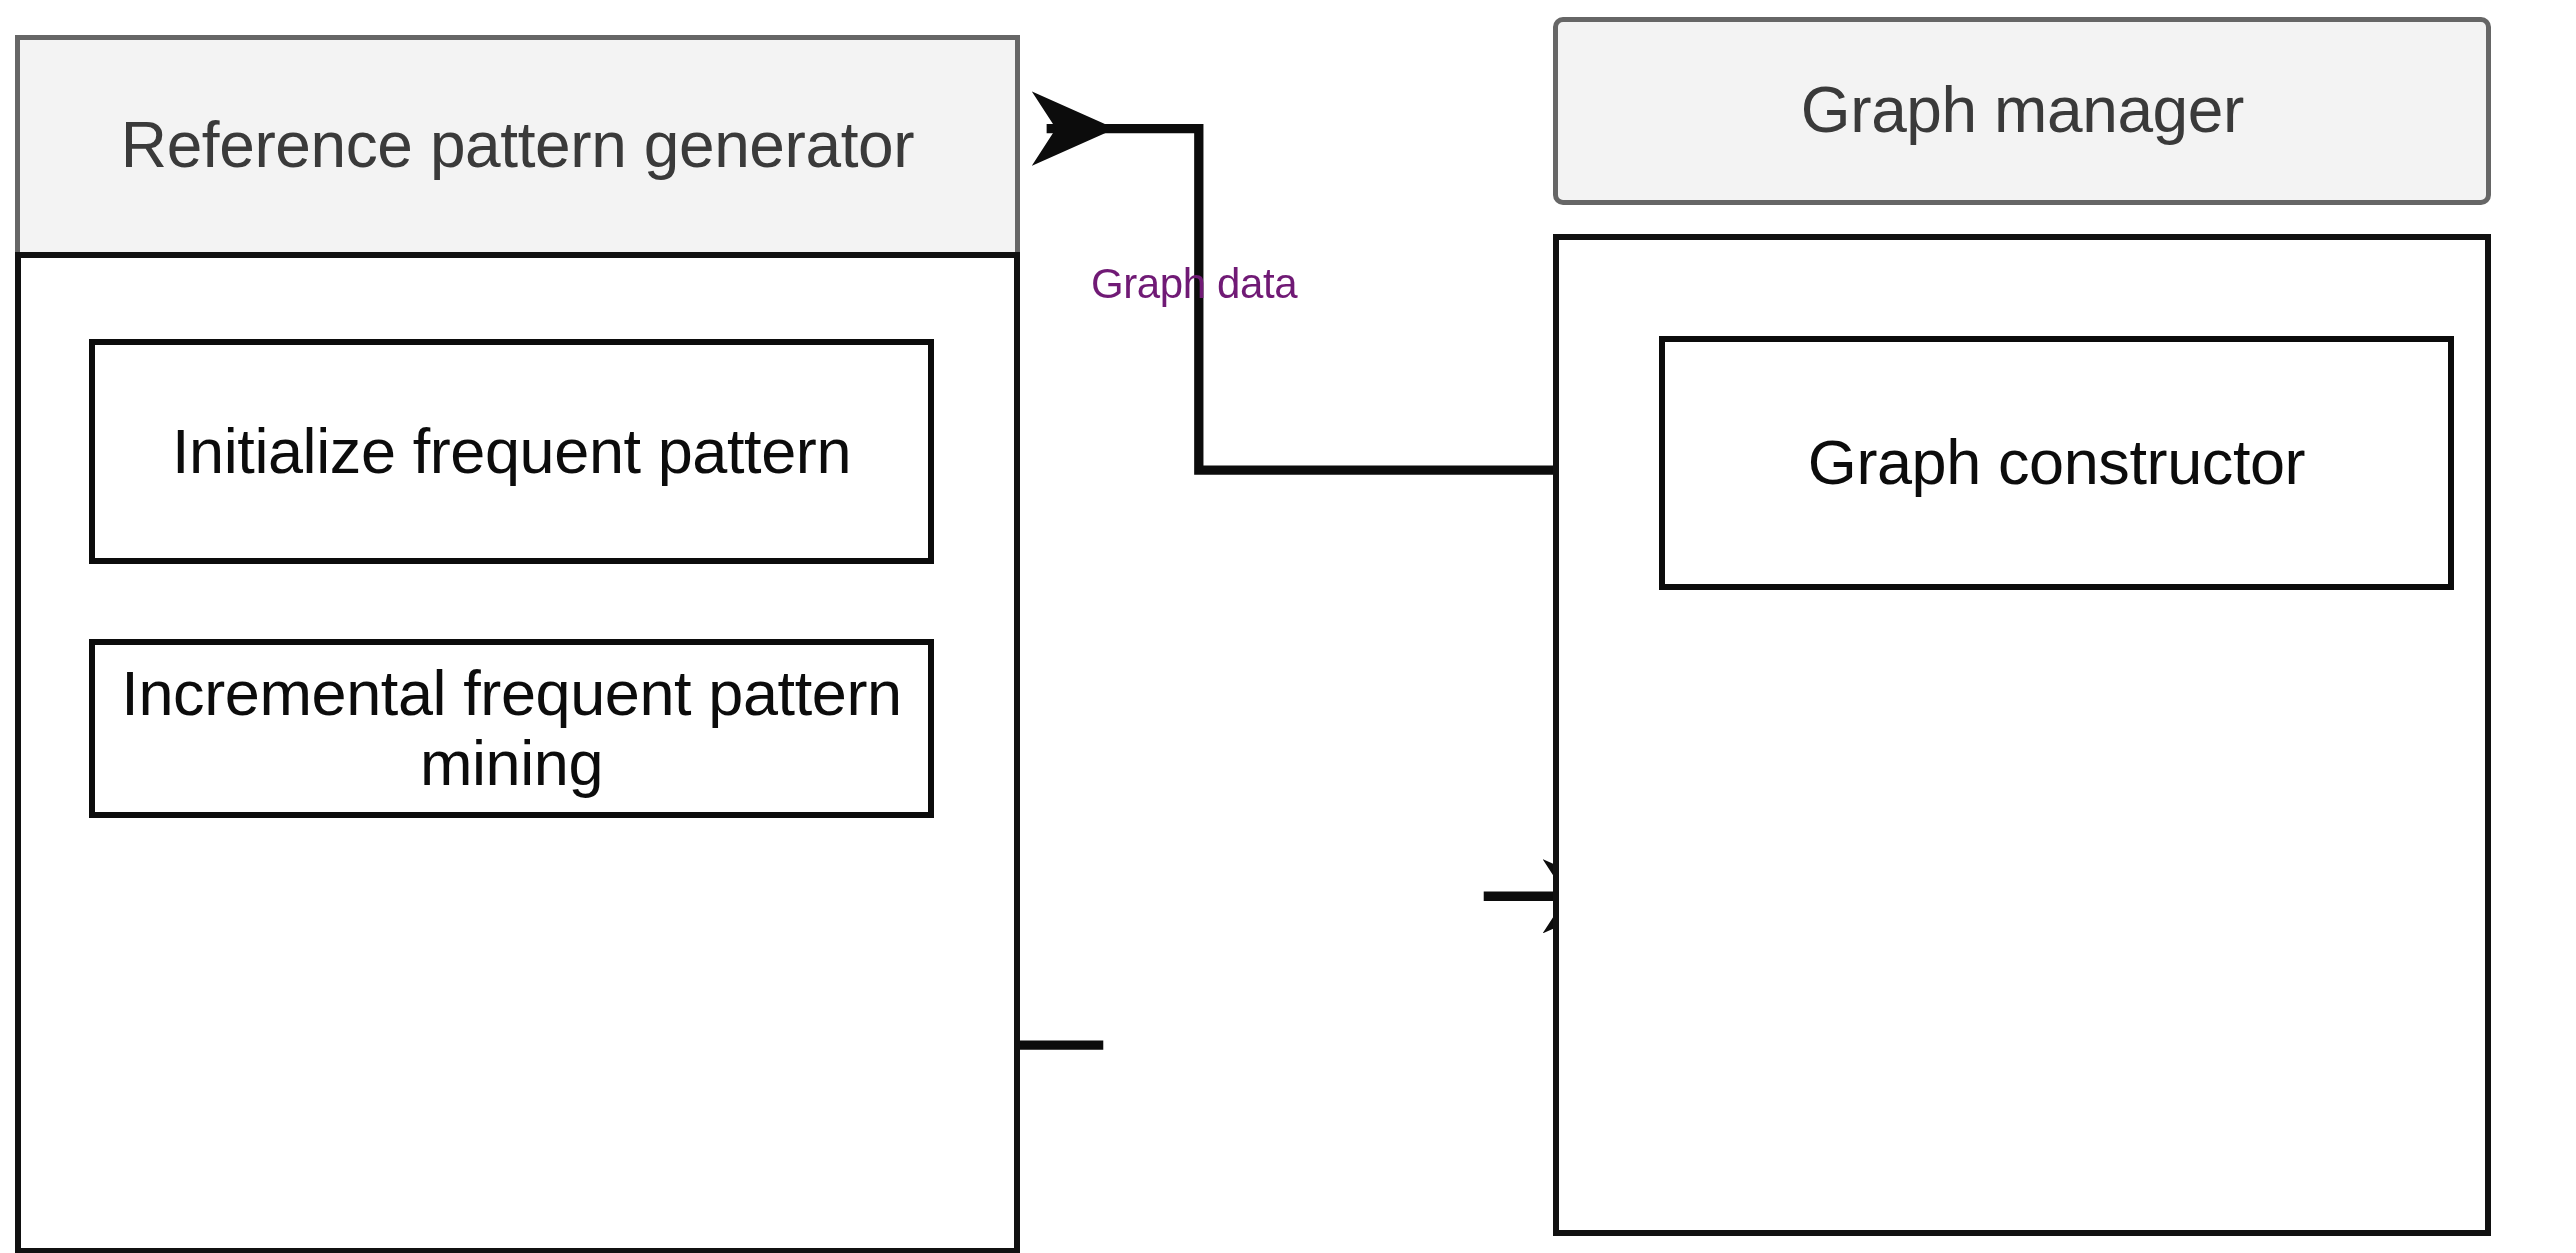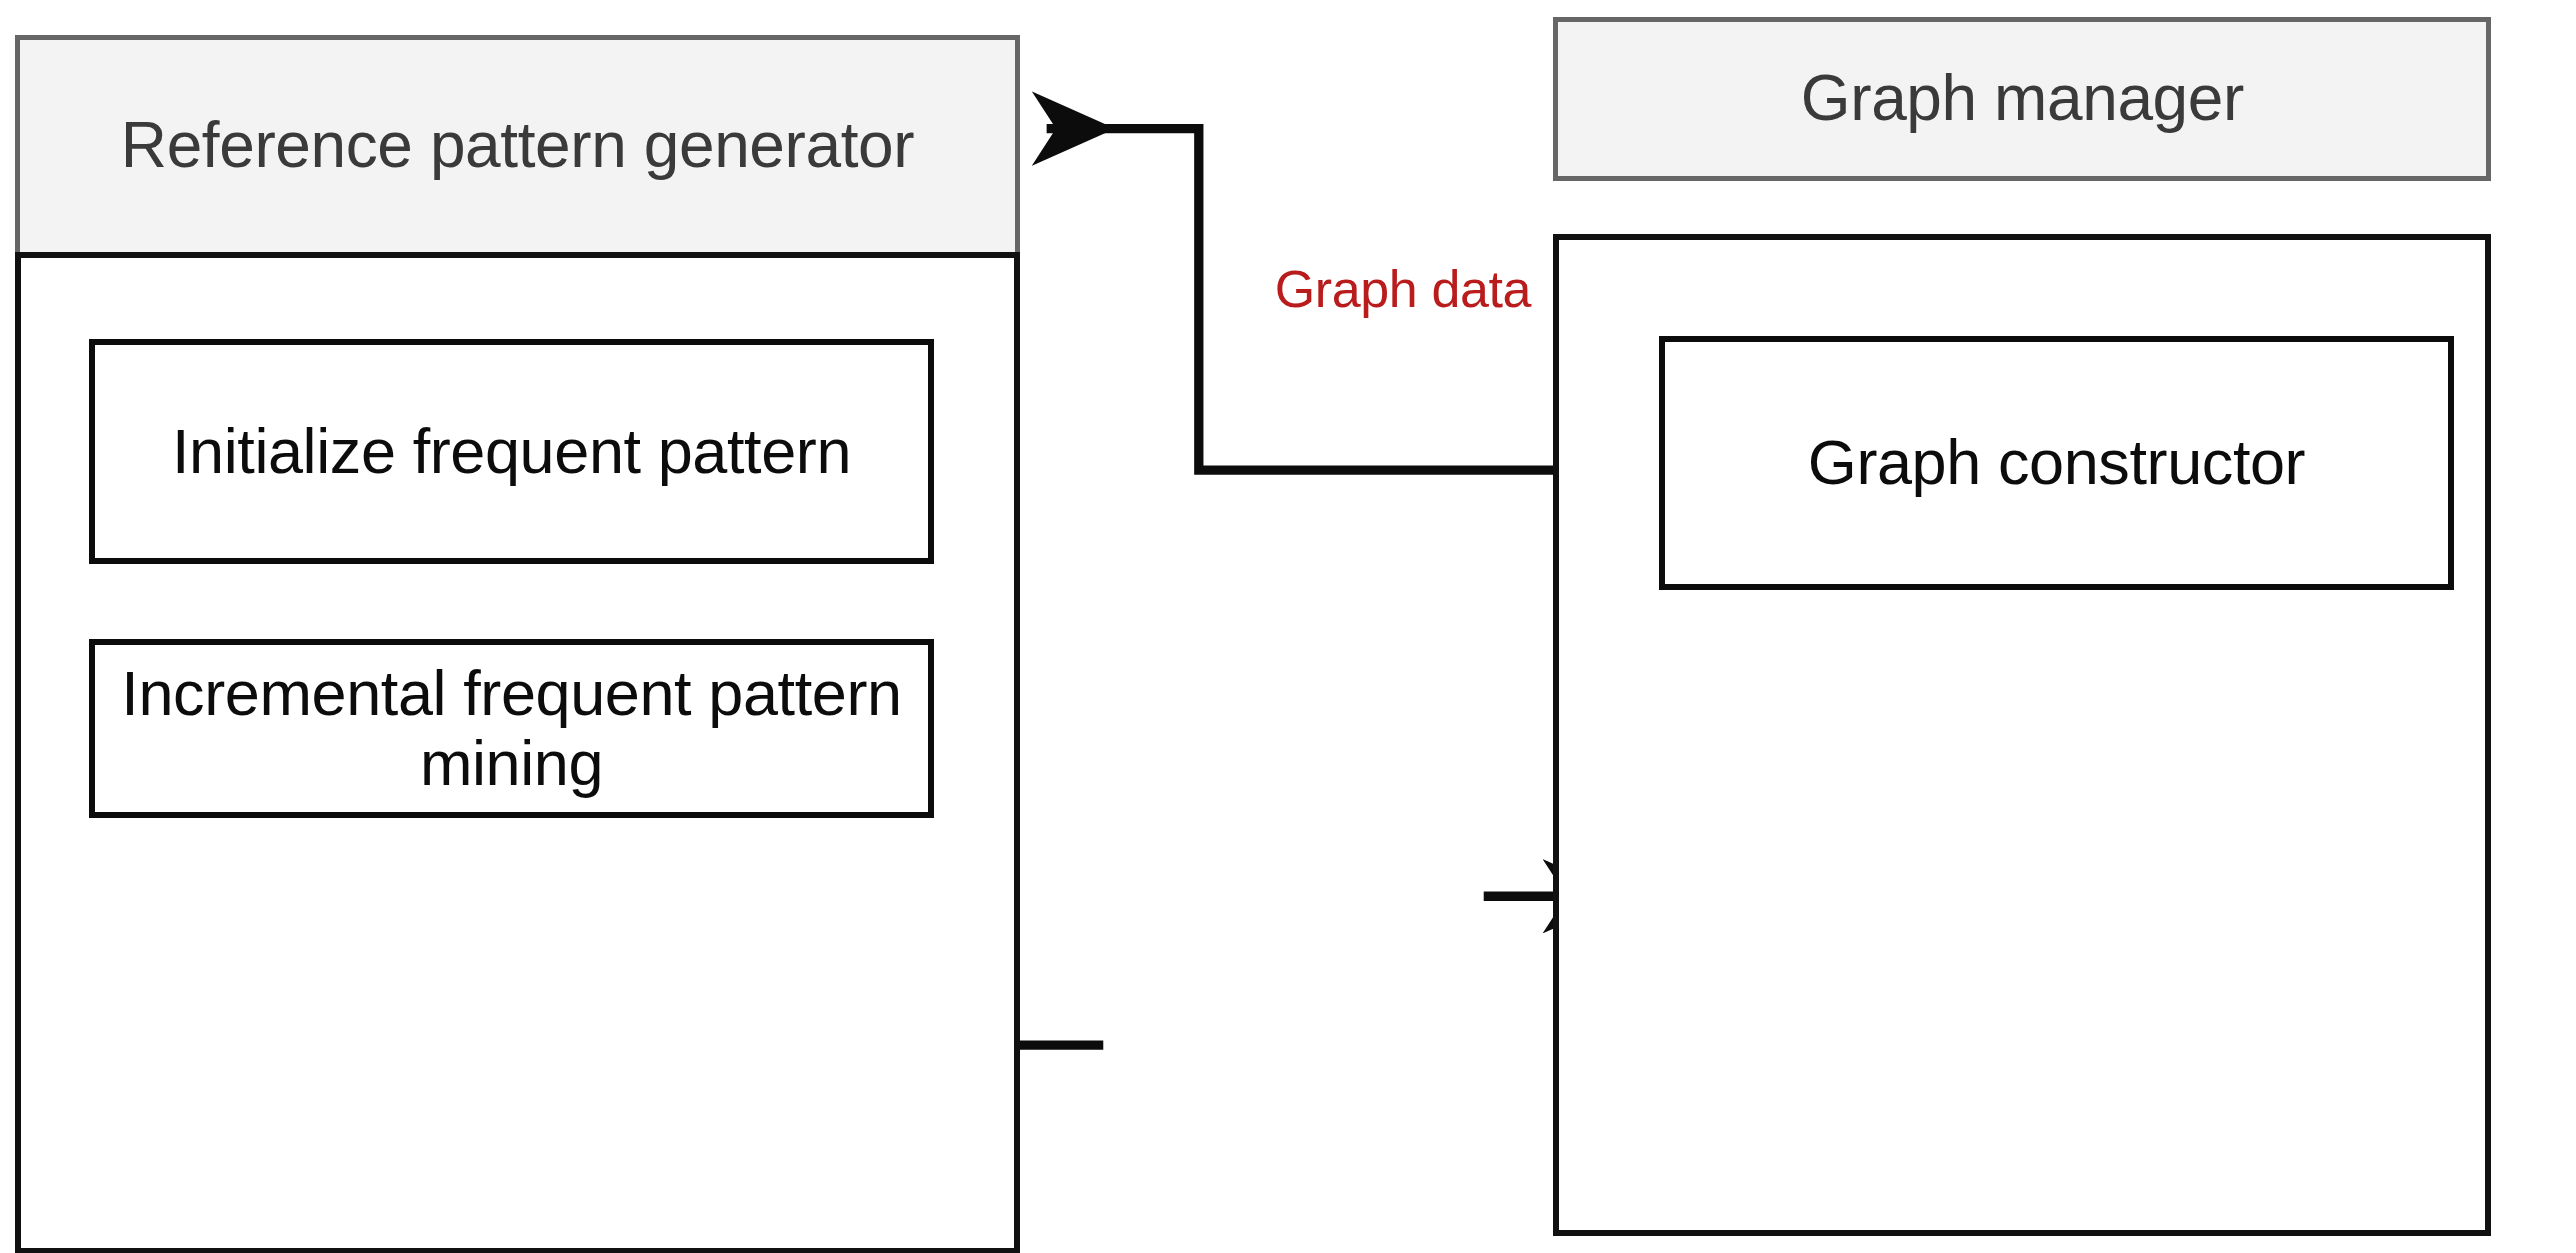--- a/index.html
+++ b/index.html
@@ -58,24 +58,24 @@
     text-align: center;
     color: #0c0c0c;
     line-height: 1.1;
     font-size: 63px;
     letter-spacing: -0.4px;
     padding: 17px 12px;
   }
   
   .edge-label {
     position: absolute;
-    color: #b91c1c;
-    font-size: 52px;
+    color: #701a75;
+    font-size: 42px;
     line-height: 1.12;
-    text-align: right;
+    text-align: left;
     letter-spacing: -0.4px;
     white-space: pre-line;
   }
   
   #connectors {
     position: absolute;
     left: 0;
     top: 0;
     width: 2576px;
     height: 1254px;
@@ -120,21 +120,21 @@
     <div class="panel-body" style="left:15px; top:234px; width:1005px; height:1002px;"></div>
 
     <div class="node" style="left:89px; top:321px; width:845px; height:225px;">Initialize frequent pattern</div>
 
     <div class="node" style="left:89px; top:621px; width:845px; height:179px;">Incremental frequent pattern mining</div>
 
   </div>
 
   <div class="panel" style="left:1550px; top:0px; width:1026px; height:1243px;">
 
-    <div class="panel-header" style="left:3.4px; top:17px; width:938px; height:164px;">Graph manager</div>
+    <div class="panel-header" style="left:3.4px; top:17px; width:938px; height:188px;border-radius:10px;">Graph manager</div>
 
     <div class="panel-body" style="left:3.4px; top:234px; width:938px; height:1002px;"></div>
 
     <div class="node" style="left:76px; top:336px; width:795px; height:254px;margin-left:33px;">Graph constructor</div>
 
   </div>
 
   <div class="edge-label" style="left:1091px; top:260px; width:440px;">Graph data</div>
 
 

